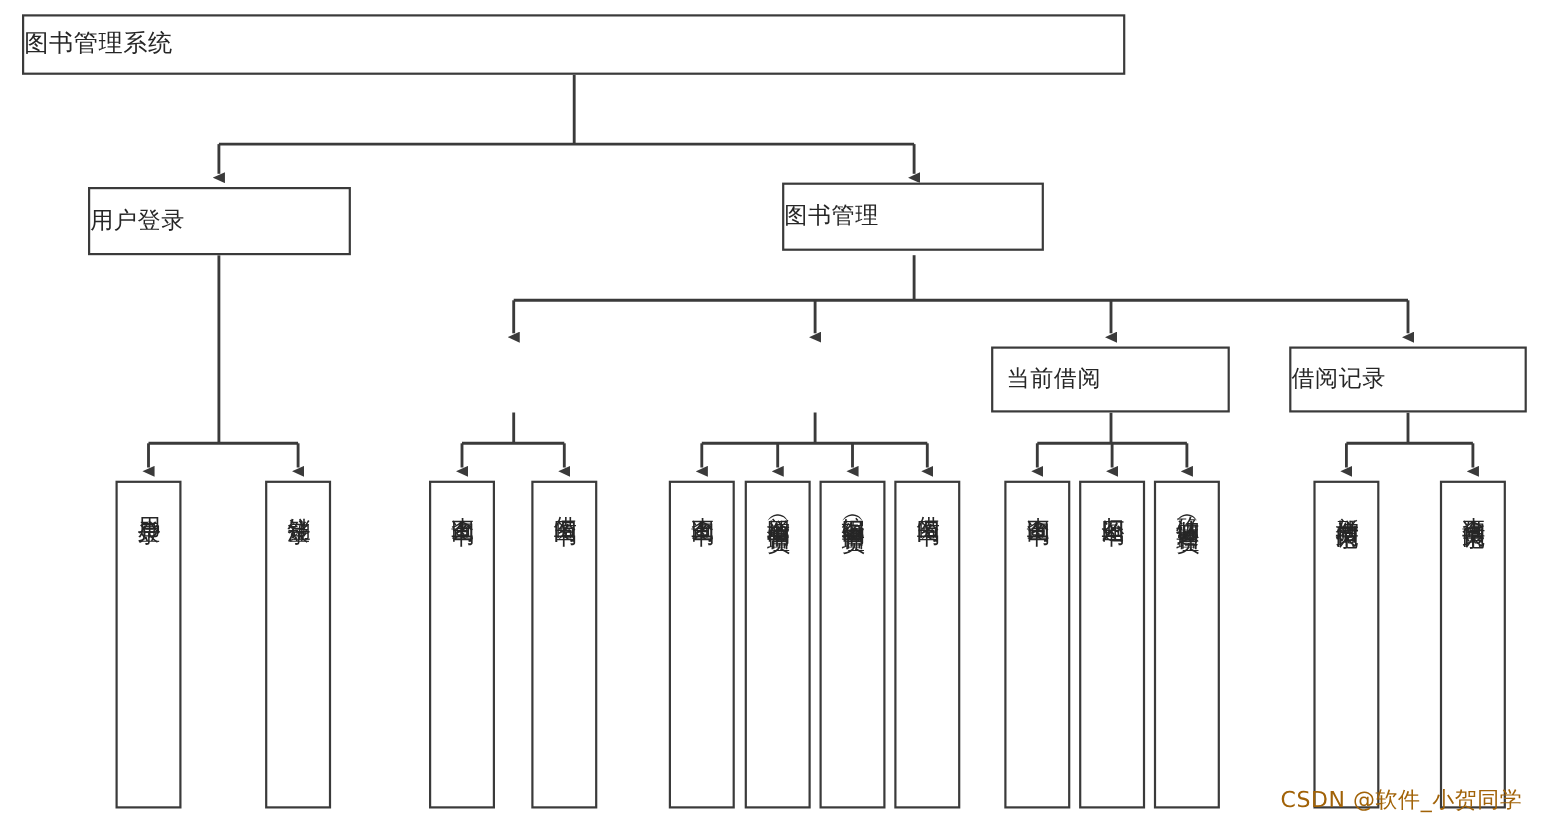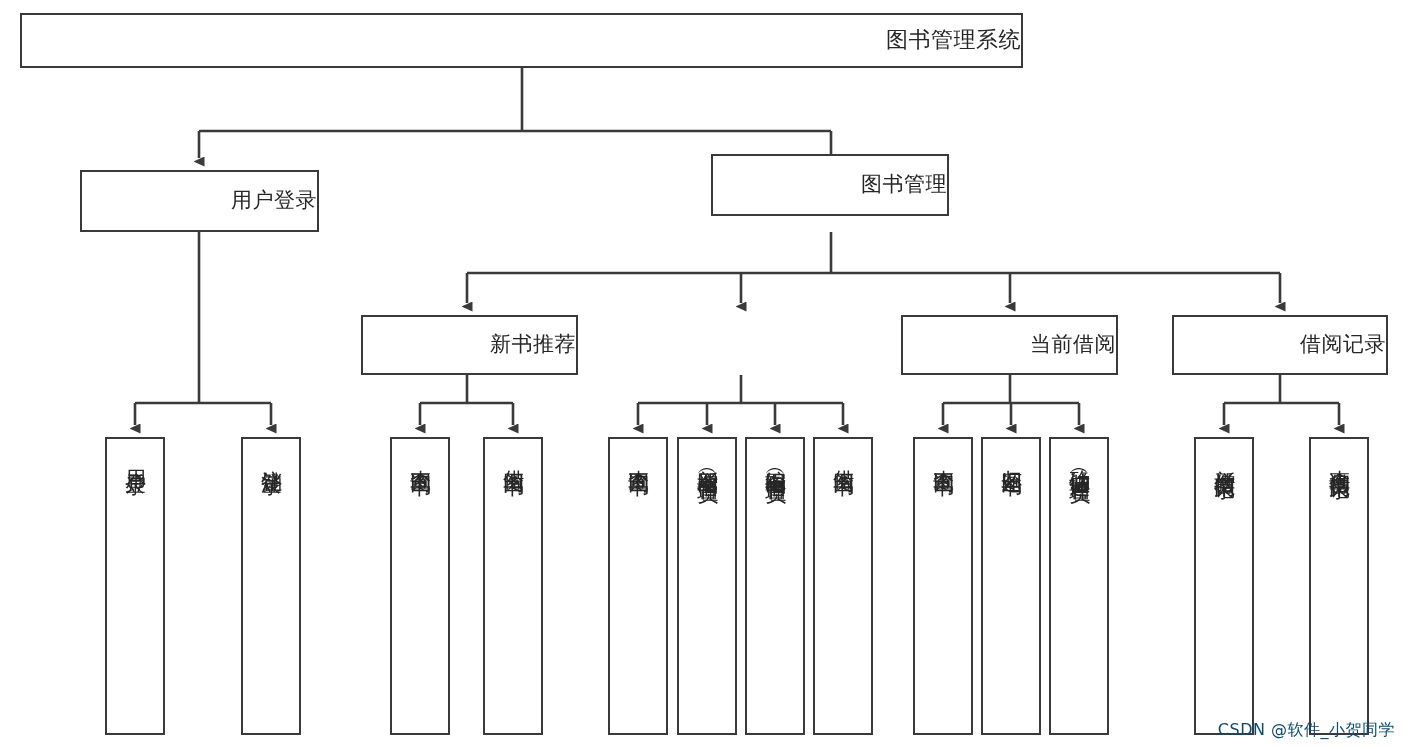--- a/index.html
+++ b/index.html
@@ -20,21 +20,21 @@
     width:1405px;height:747px;
     pointer-events:none;
   }
   .node{
     position:absolute;
     box-sizing:border-box;
     background:#ffffff;
     border:2.5px solid #3a3a3a;
     display:flex;
     align-items:center;
-    justify-content:flex-end;
+    justify-content:flex-start;
     color:#262626;
     z-index:2;
   }
   .node .label{
     display:block;
     line-height:1.12;
     letter-spacing:0.5px;
     white-space:nowrap;
   }
   .node.horiz .label{
@@ -50,23 +50,23 @@
   }
   .node.vert .label{
     writing-mode:vertical-rl;
     text-orientation:upright;
     font-size:21px;
     line-height:1.22;
     letter-spacing:2px;
   }
   #watermark{
     position:absolute;
-    right:10px;bottom:6px;
-    font-size:16px;
-    color:#0c4a6e;
+    right:21px;bottom:6px;
+    font-size:20px;
+    color:#a16207;
     letter-spacing:0.5px;
     z-index:3;
     white-space:nowrap;
   }
 </style>
 </head>
 <body>
 
 <div id="diagram">
 
@@ -121,27 +121,24 @@
   </svg>
 
   <div class="node horiz root" style="left:20px;top:13px;width:1003px;height:55px;">
     <span class="label">图书管理系统</span>
   </div>
 
   <div class="node horiz" style="left:80px;top:170px;width:239px;height:62px;">
     <span class="label">用户登录</span>
   </div>
 
-  <div class="node horiz" style="left:711px;top:154px;width:238px;height:62px;">
+  <div class="node horiz" style="left:711px;top:166px;width:238px;height:62px;">
     <span class="label">图书管理</span>
   </div>
 
-  <div class="node horiz" style="left:361px;top:315px;width:217px;height:60px;">
-    <span class="label">新书推荐</span>
-  </div>
 
 
   <div class="node horiz" style="left:901px;top:315px;width:217px;height:60px;padding-left:12px;">
     <span class="label">当前借阅</span>
   </div>
 
   <div class="node horiz" style="left:1172px;top:315px;width:216px;height:60px;">
     <span class="label">借阅记录</span>
   </div>
 

